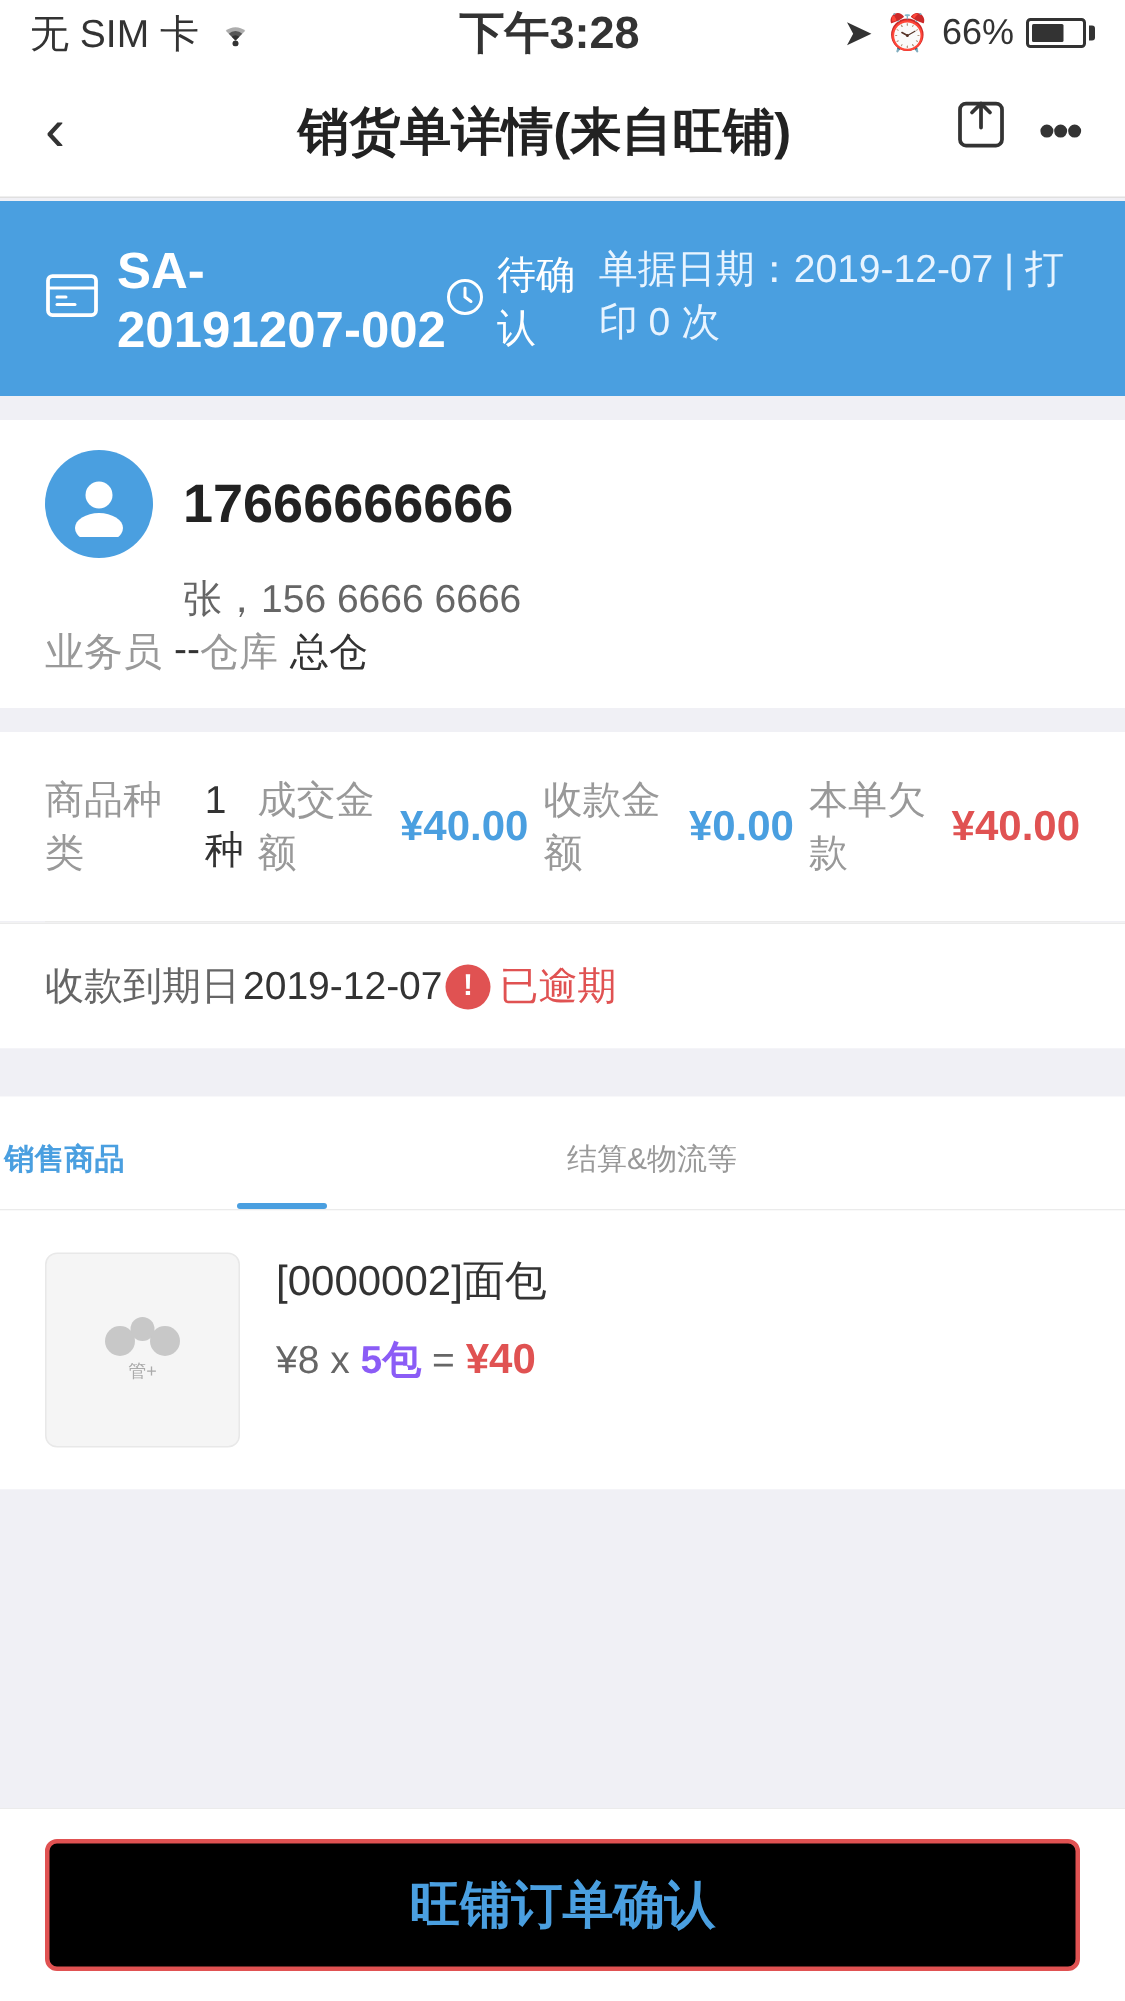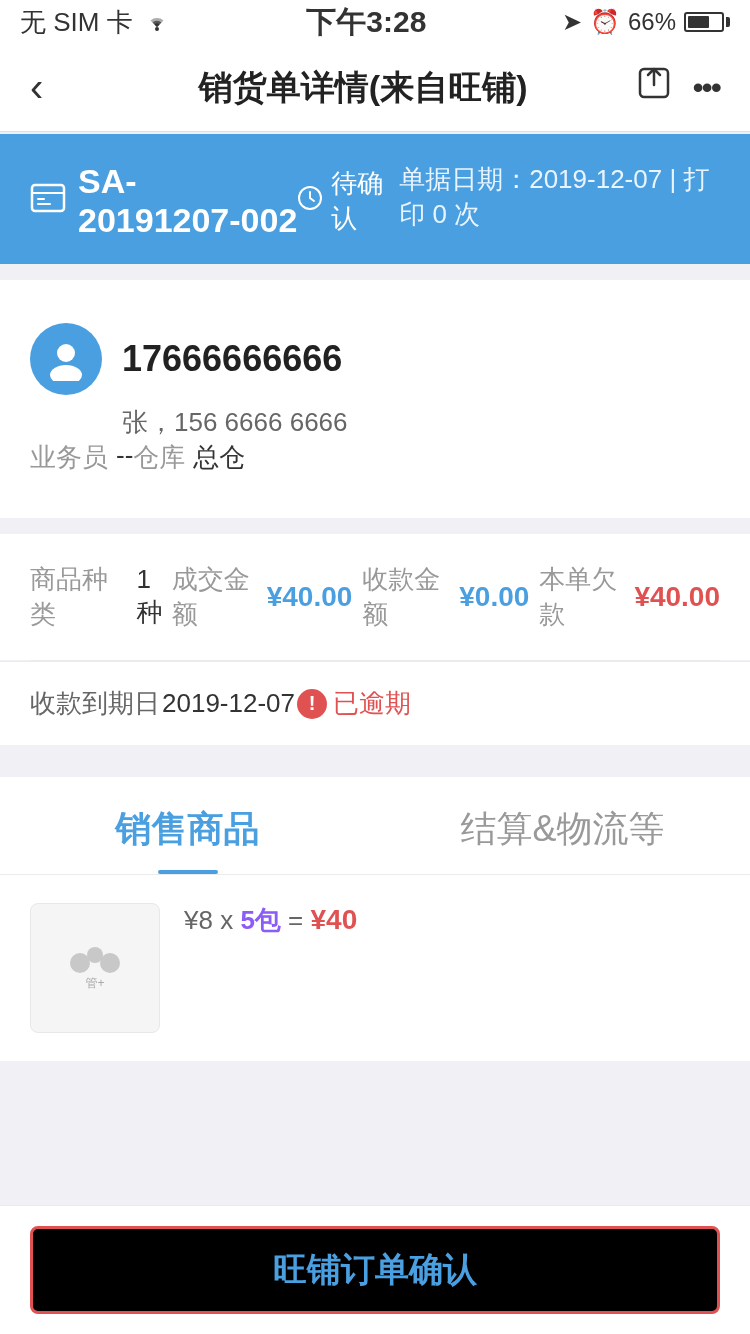--- a/index.html
+++ b/index.html
@@ -109,21 +109,21 @@
       gap: 8px;
     }
     .order-date {
       font-size: 26px;
       color: #e8f4ff;
     }
 
     
     .customer-section {
       background: #fff;
-      padding: 43px 30px;
+      padding: 20px 30px;
       margin-top: 16px;
     }
     .customer-top {
       display: flex;
       align-items: center;
       gap: 20px;
       margin-bottom: 10px;
     }
     .avatar {
       width: 72px;
@@ -256,23 +256,23 @@
 
     
     .tab-bar {
       background: #fff;
       display: flex;
       margin-top: 16px;
       border-bottom: 1px solid #ebebeb;
     }
     .tab-item {
       flex: 1;
-      text-align: center;
-      padding: 28px 16px 20px;
-      font-size: 36px;
+      text-align: left;
+      padding: 28px 3px 20px;
+      font-size: 20px;
       cursor: pointer;
       position: relative;
     }
     .tab-item.active {
       color: #4a9fe0;
       font-weight: 600;
     }
     .tab-item.inactive {
       color: #999;
     }
@@ -532,20 +532,21 @@
     <div class="product-logo">
       <svg width="80" height="60" viewBox="0 0 80 60" fill="none">
         <circle cx="25" cy="28" r="10" fill="#c8c8c8"></circle>
         <circle cx="55" cy="28" r="10" fill="#c8c8c8"></circle>
         <circle cx="40" cy="20" r="8" fill="#c8c8c8"></circle>
         <text x="40" y="52" text-anchor="middle" font-size="12" fill="#aaa" font-family="sans-serif">管+</text>
       </svg>
     </div>
   </div>
   <div class="product-info">
+    <div class="product-name">[0000002]面包</div>
     <div class="product-price">
       <span>¥8 x </span>
       <span class="price-highlight">5包</span>
       <span> = </span>
       <span class="price-total">¥40</span>
     </div>
   </div>
 </div>
 
 <div class="empty-area"></div>

